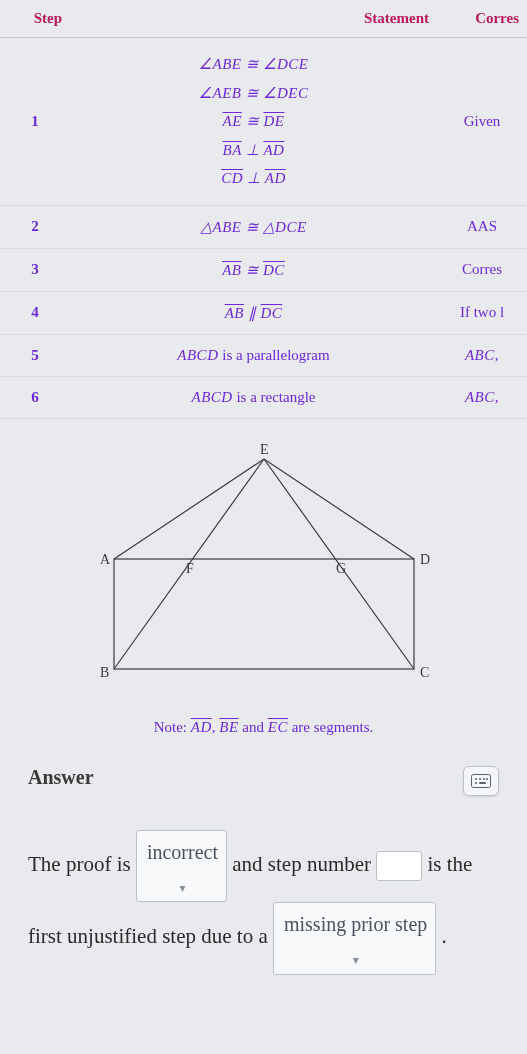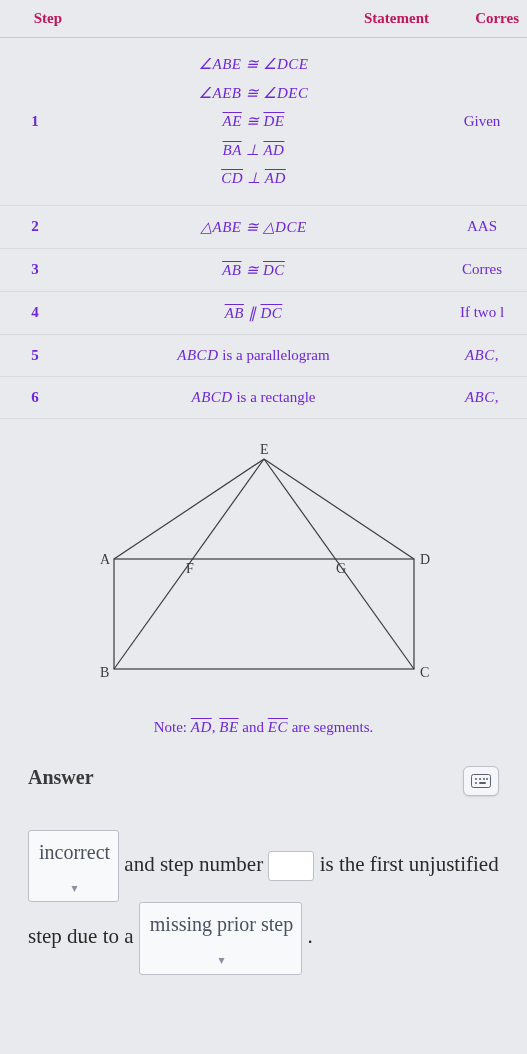--- a/index.html
+++ b/index.html
@@ -201,20 +201,21 @@
           <circle cx="9" cy="5" r="1" fill="#5a6070"></circle>
           <circle cx="13" cy="5" r="1" fill="#5a6070"></circle>
           <circle cx="16" cy="5" r="1" fill="#5a6070"></circle>
         <circle cx="5" cy="9" r="1" fill="#5a6070"></circle>
           <rect x="8" y="8" width="7" height="2" rx="1" fill="#5a6070"></rect>
       </svg>
     </div>
   </div>
 
   <div class="sentence">
+    <span>The proof is </span>
     <span class="dropdown">
       <span>incorrect</span>
       <span class="chev">▾</span>
     </span>
     <span> and step number </span>
     <span class="input-box"></span>
     <span> is the first unjustified step due to a </span>
     <span class="dropdown">
       <span>missing prior step</span>
       <span class="chev">▾</span>

